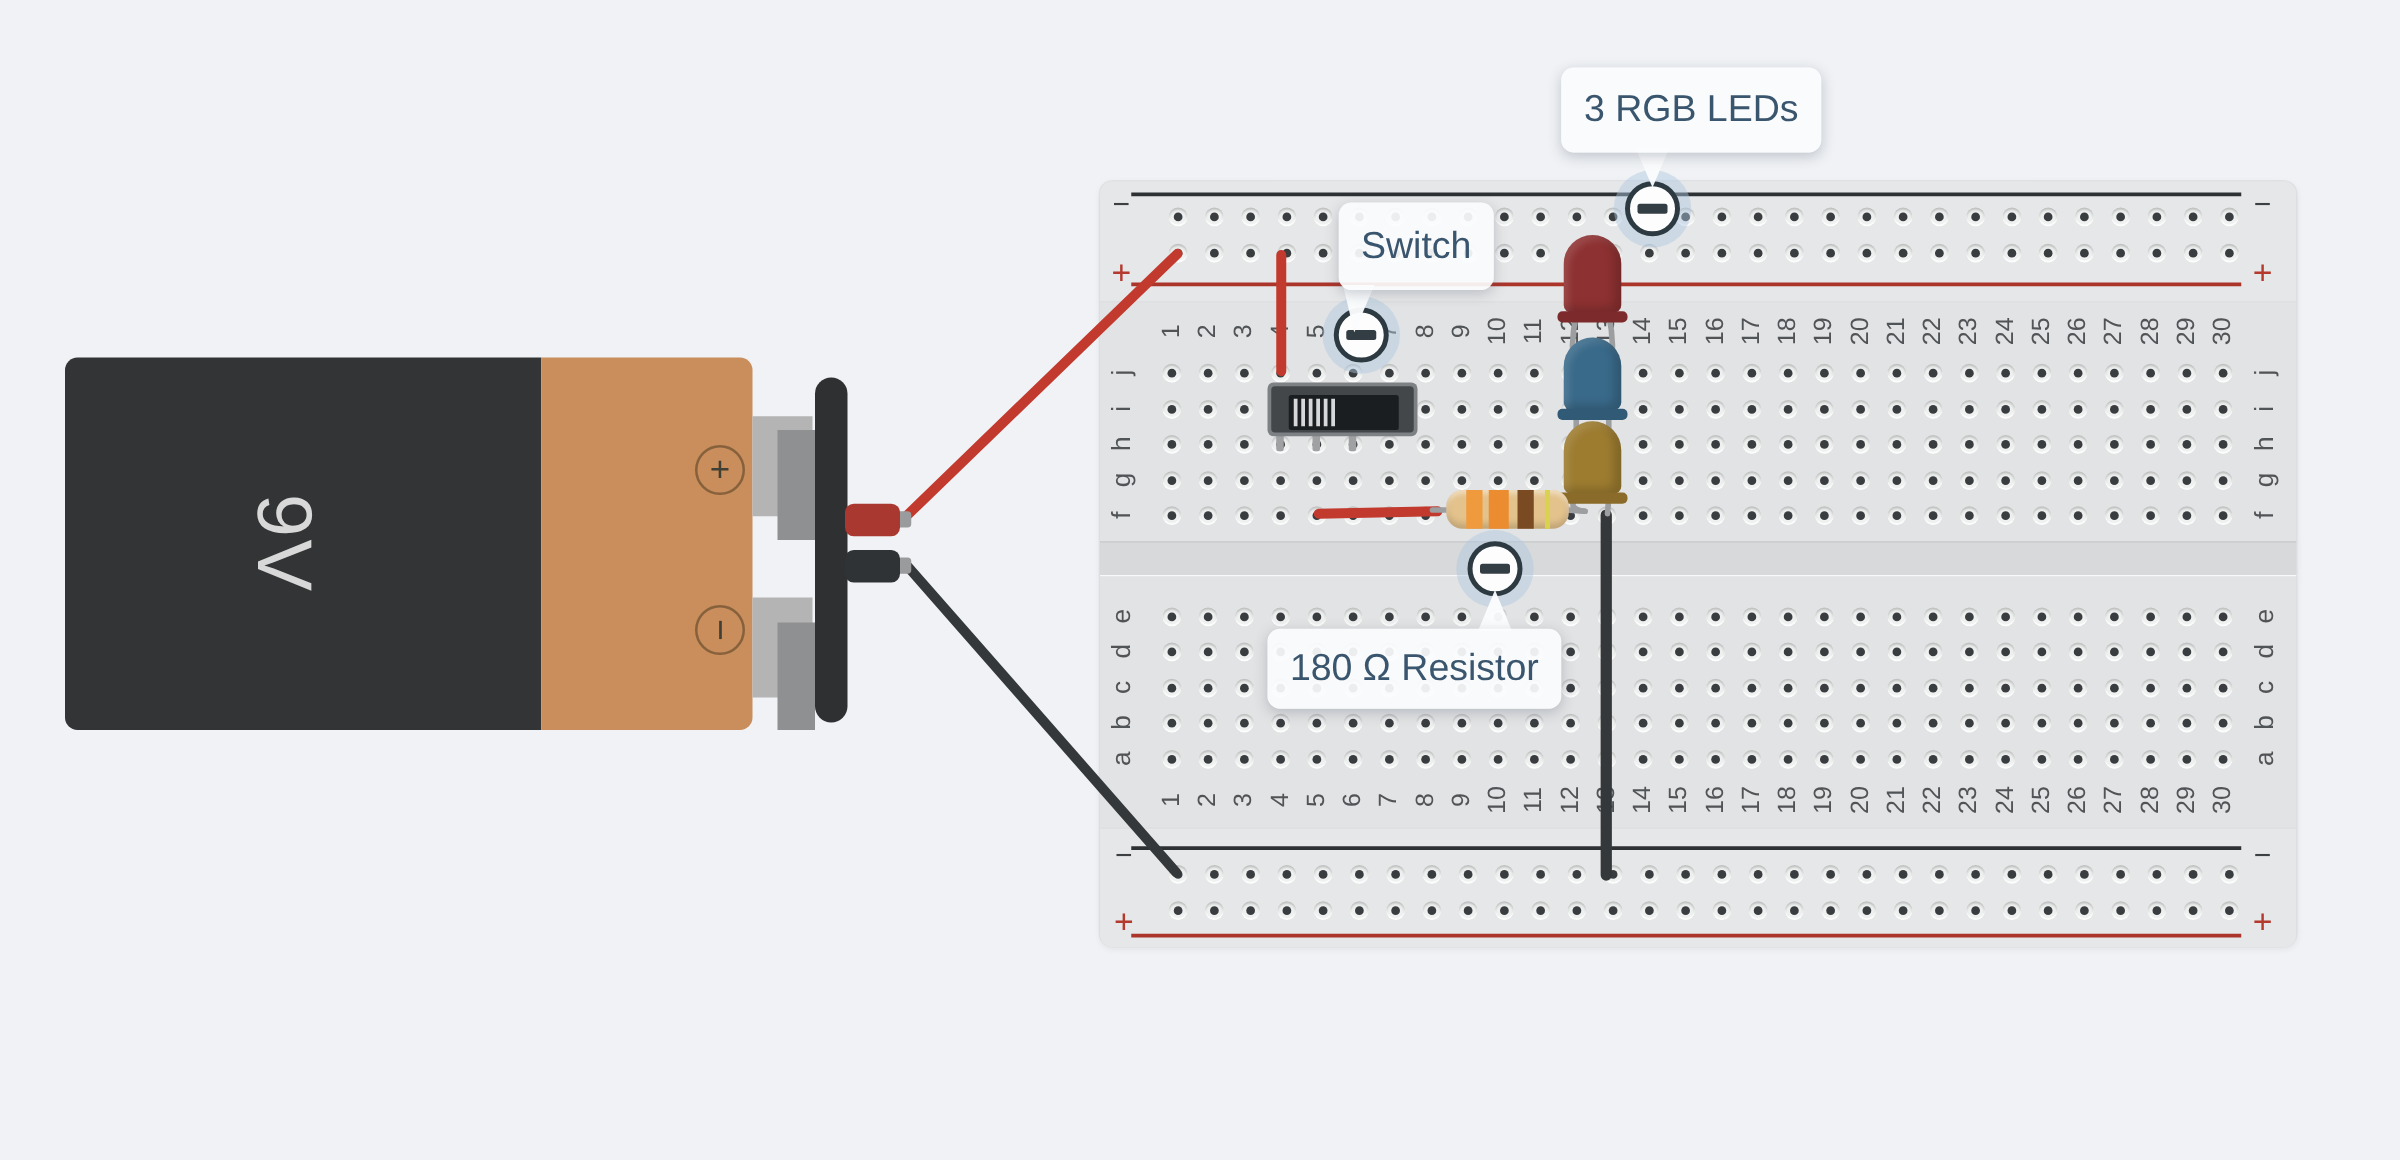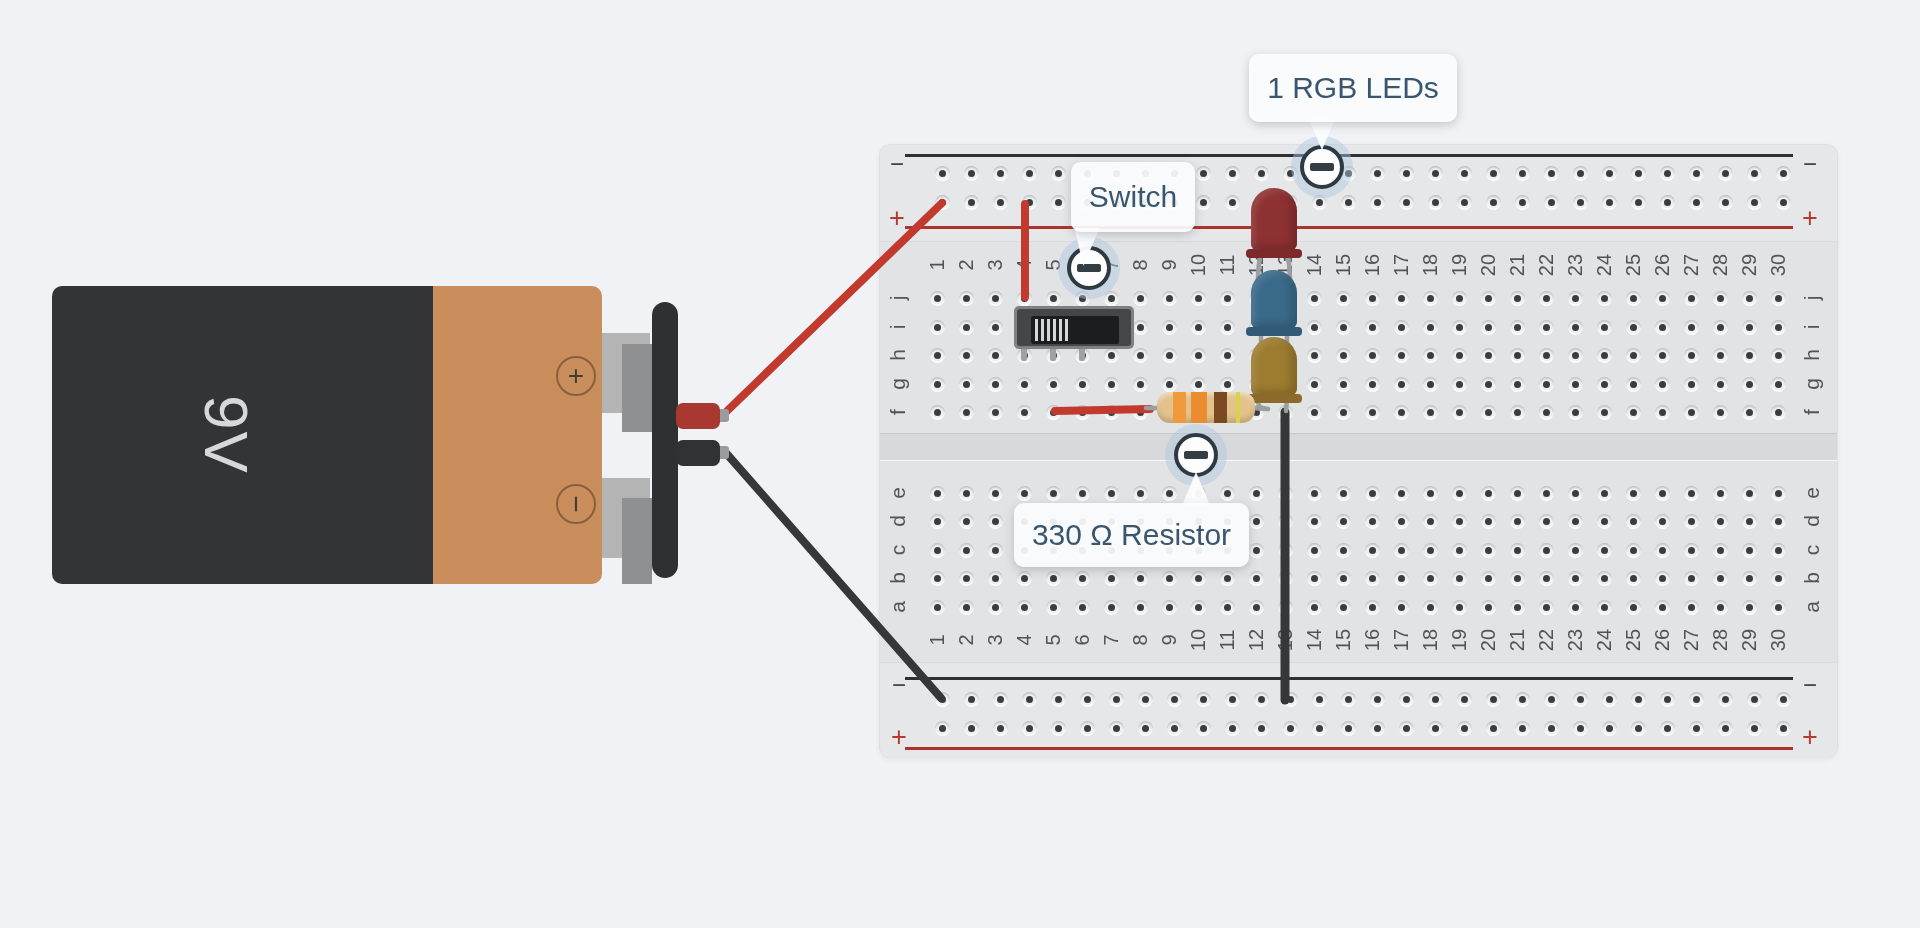--- a/index.html
+++ b/index.html
@@ -674,24 +674,24 @@
   </div>
 <div class="collapse-btn" style="left:1067px;top:246px;">
     <div class="minus-bar"></div>
   </div>
 <div class="collapse-btn" style="left:1174px;top:433px;">
     <div class="minus-bar"></div>
   </div>
 
 <div class="tail" style="left:1304px;top:118px;width:36px;height:32px;clip-path:polygon(12% 0,88% 0,50% 100%);"></div>
 <div class="callout" style="left:1249px;top:54px;width:208px;height:68px;">
-    <span>1 RGB LEDs</span>
+    <span>3 RGB LEDs</span>
   </div>
 
 <div class="tail" style="left:1072px;top:228px;width:30px;height:38px;clip-path:polygon(8% 0,92% 0,38% 100%);"></div>
 <div class="callout" style="left:1071px;top:162px;width:124px;height:70px;">
     <span>Switch</span>
   </div>
 
 <div class="tail" style="left:1178px;top:472px;width:36px;height:33px;clip-path:polygon(50% 0,12% 100%,88% 100%);"></div>
 <div class="callout" style="left:1014px;top:503px;width:235px;height:64px;">
-    <span>330 Ω Resistor</span>
+    <span>180 Ω Resistor</span>
   </div>
 
 </body></html>

